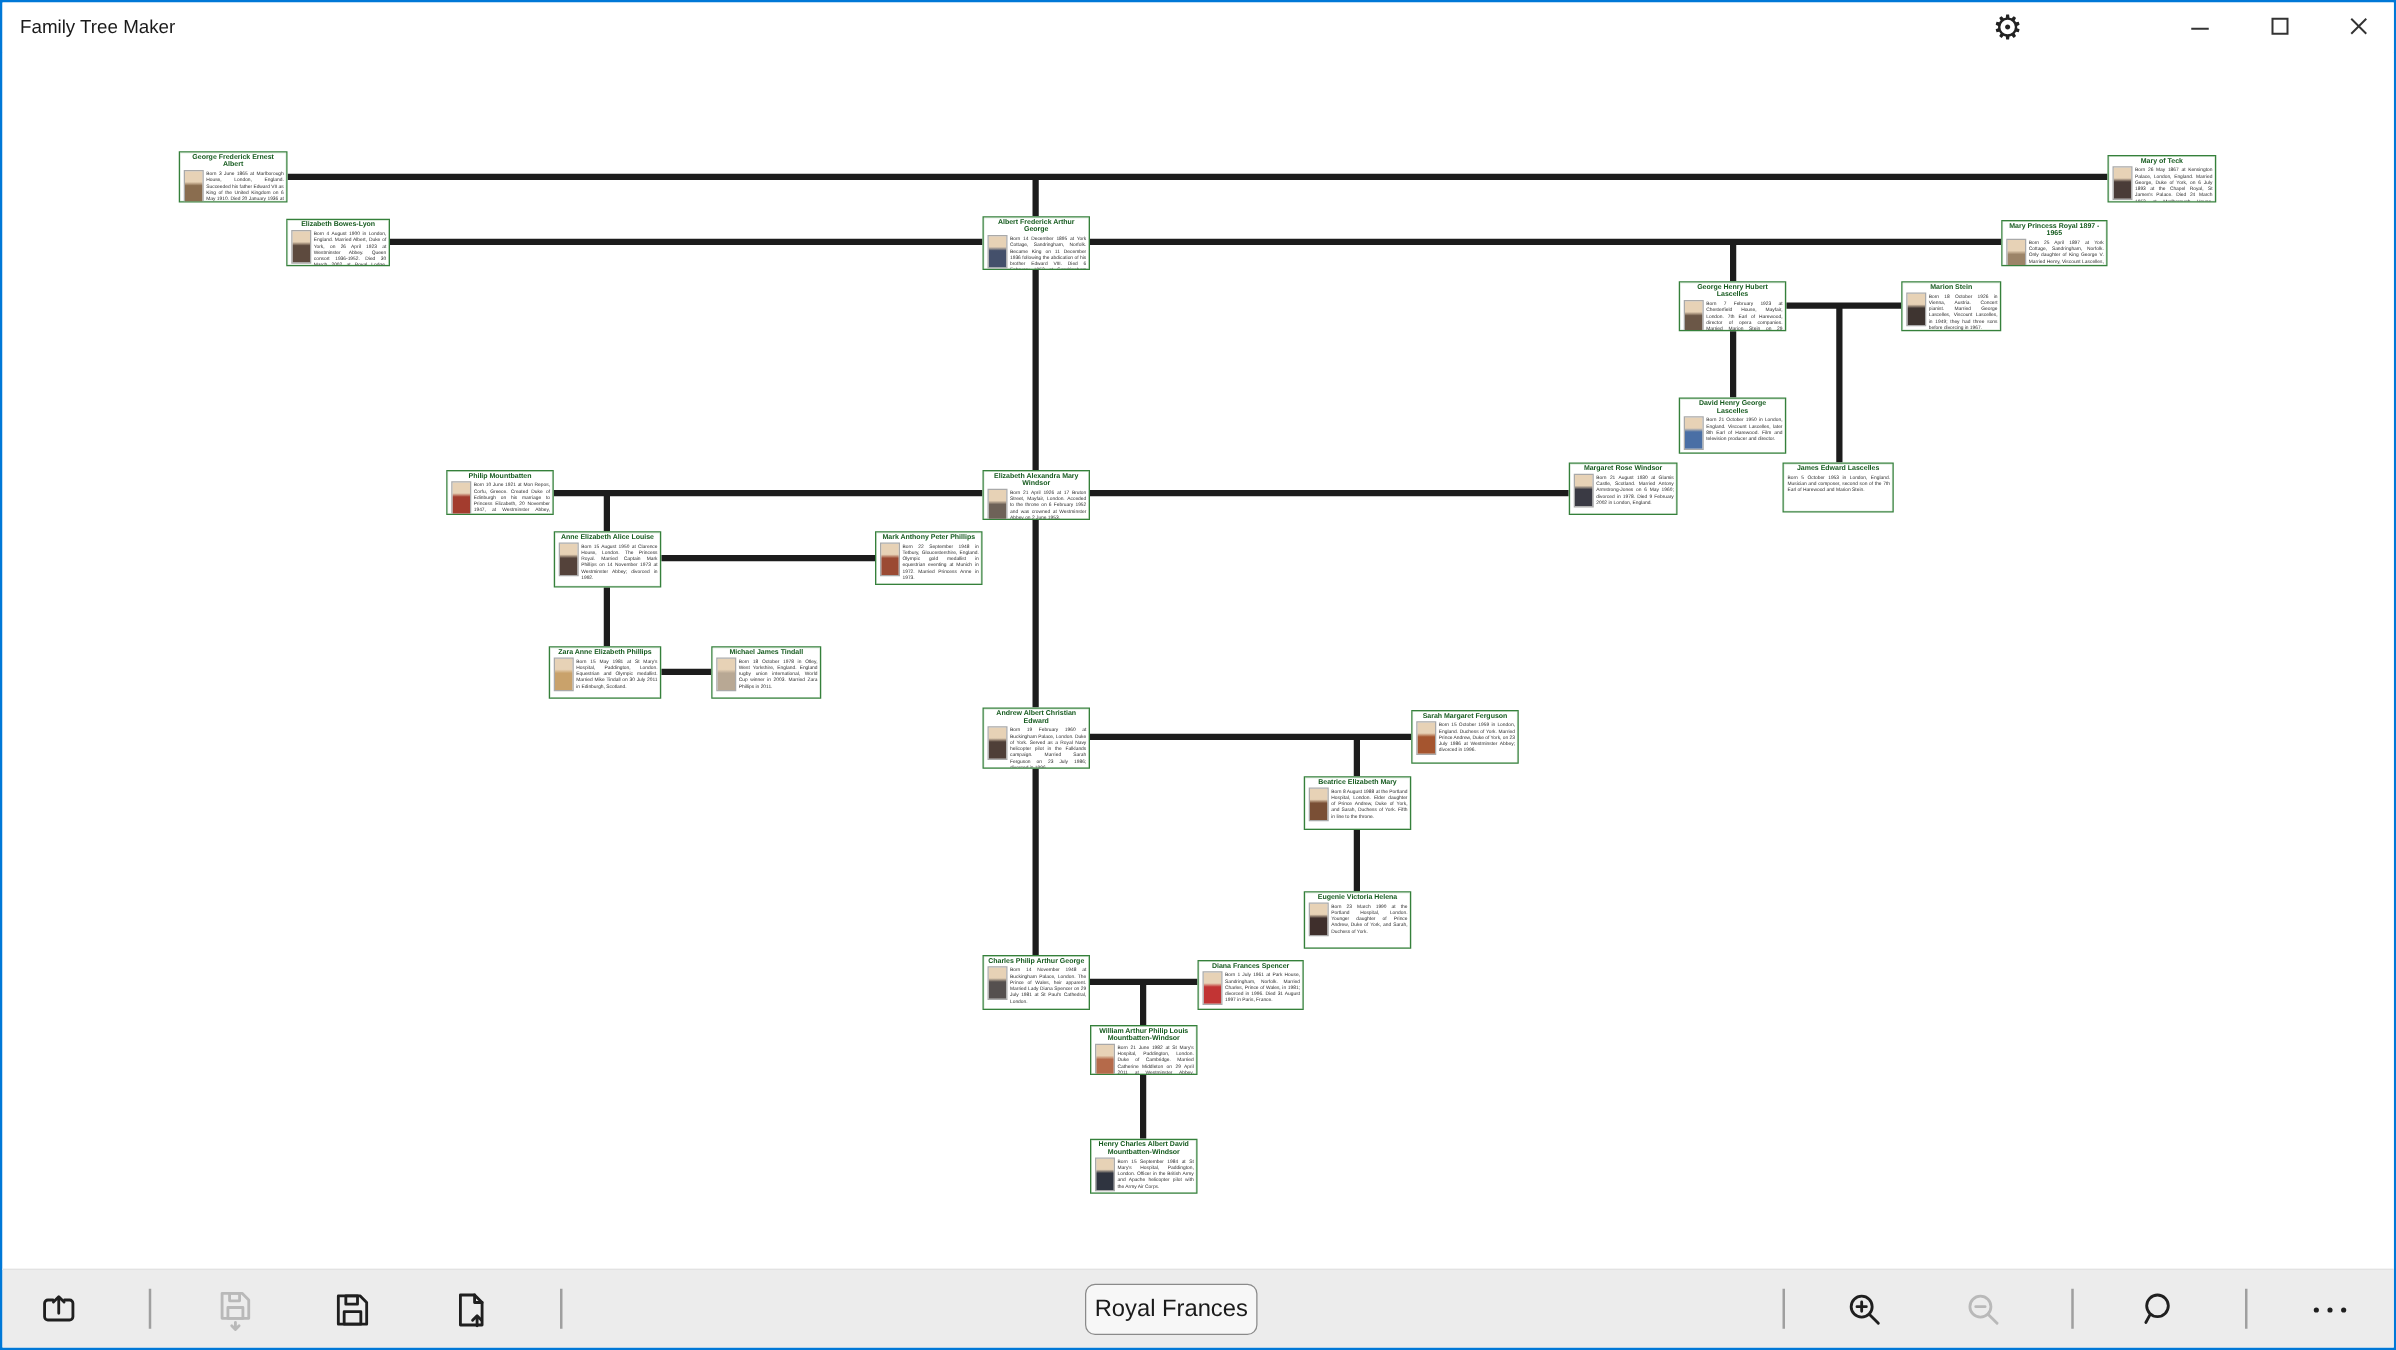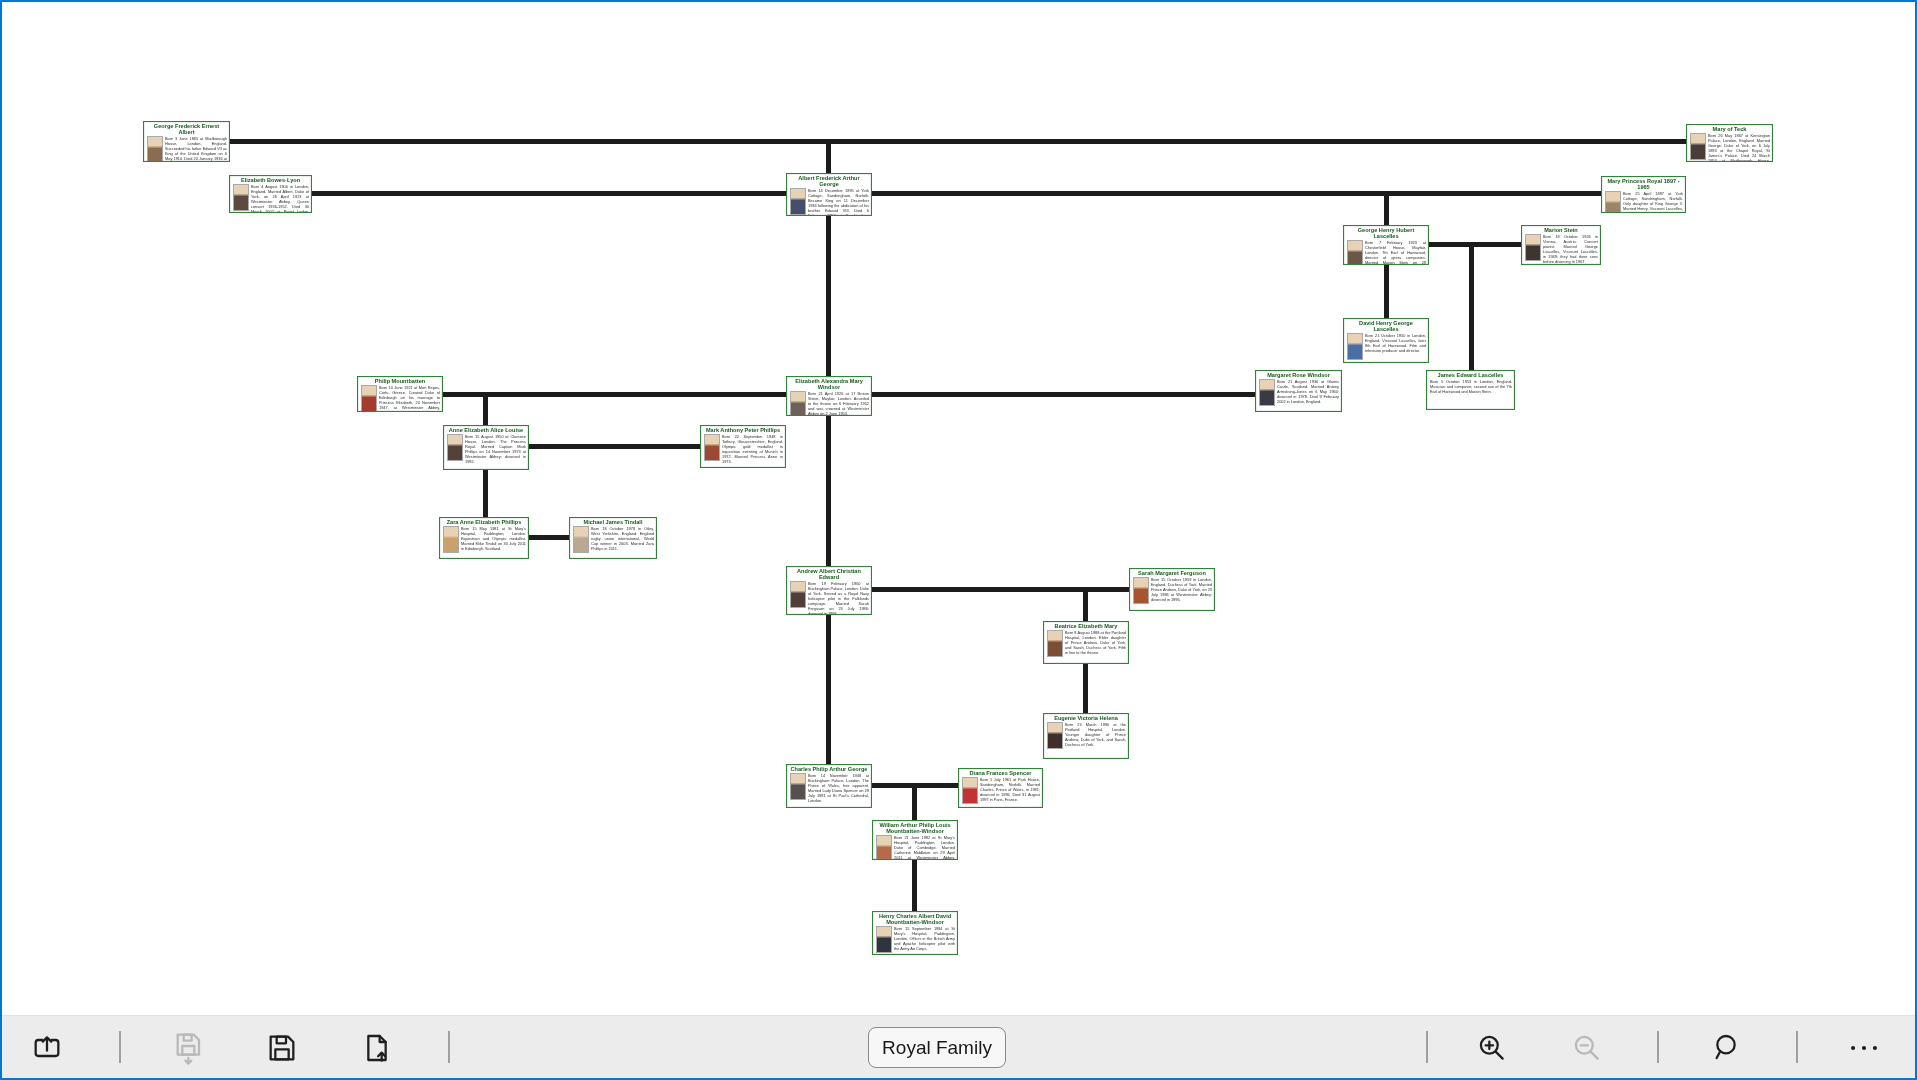--- a/index.html
+++ b/index.html
@@ -26,20 +26,40 @@
   .docbtn{position:absolute;left:866px;top:11px;width:136px;height:39px;border:1.5px solid #8a8a8a;border-radius:8px;background:#f7f7f7;display:flex;align-items:center;justify-content:center;font-size:19px;color:#1a1a1a;}
   .icon-stroke{stroke:#1f1f1f;fill:none;stroke-width:1.7;stroke-linecap:round;stroke-linejoin:round;}
   .disabled .icon-stroke{stroke:#b9b9b9;}
   .dots circle{fill:#1f1f1f;}
 </style>
 </head>
 <body>
 
 <div class="window">
 
+  <div class="titlebar">
+    <span class="title">Family Tree Maker</span>
+    <span class="gear">⚙</span>
+    <div class="wbtn" style="left:1735px;">
+      <svg width="18" height="18">
+          <line x1="2" y1="11" x2="16" y2="11" stroke="#333" stroke-width="1.6"></line>
+        </svg>
+    </div>
+    <div class="wbtn" style="left:1799px;">
+      <svg width="18" height="18">
+          <rect x="3" y="3" width="12" height="12" fill="none" stroke="#333" stroke-width="1.6"></rect>
+        </svg>
+    </div>
+    <div class="wbtn" style="left:1862px;">
+      <svg width="18" height="18">
+          <line x1="3" y1="3" x2="15" y2="15" stroke="#333" stroke-width="1.6"></line>
+          <line x1="15" y1="3" x2="3" y2="15" stroke="#333" stroke-width="1.6"></line>
+        </svg>
+    </div>
+  </div>
 
   <div id="canvas">
       <div class="cline" style="left: 228px; top: 97px; width: 1456px; height: 5px; background: rgb(28, 28, 28);"></div>
       <div class="cline" style="left: 824px; top: 101px; width: 5px; height: 30px; background: rgb(28, 28, 28);"></div>
       <div class="cline" style="left: 310px; top: 149px; width: 474px; height: 5px; background: rgb(28, 28, 28);"></div>
       <div class="cline" style="left: 870px; top: 149px; width: 729px; height: 5px; background: rgb(28, 28, 28);"></div>
       <div class="cline" style="left: 1382px; top: 153px; width: 5px; height: 30px; background: rgb(28, 28, 28);"></div>
       <div class="cline" style="left: 1427px; top: 200px; width: 92px; height: 5px; background: rgb(28, 28, 28);"></div>
       <div class="cline" style="left: 1382px; top: 222px; width: 5px; height: 54px; background: rgb(28, 28, 28);"></div>
       <div class="cline" style="left: 1467px; top: 204px; width: 5px; height: 124px; background: rgb(28, 28, 28);"></div>
@@ -253,21 +273,21 @@
     <div class="tbtn" style="left:357px;">
       <svg width="32" height="32" viewBox="0 0 24 24">
         <path class="icon-stroke" d="M5.5 3 h8.5 l4.5 4.5 V21 H5.5 z"></path>
         <path class="icon-stroke" d="M14 3 v4.5 h4.5"></path>
         <path class="icon-stroke" d="M15.5 21.5 v-6 m-2.7 2.7 l2.7 -2.7 l2.7 2.7"></path>
       </svg>
     </div>
     <div class="tsep" style="left:446px;"></div>
 
     <div class="docbtn">
-      <span>Royal Family</span>
+      <span>Royal Frances</span>
     </div>
 
     <div class="tsep" style="left:1424px;"></div>
     <div class="tbtn" style="left:1472px;">
       <svg width="32" height="32" viewBox="0 0 24 24">
         <circle class="icon-stroke" cx="10" cy="10" r="6.3"></circle>
         <line class="icon-stroke" x1="14.7" y1="14.7" x2="20" y2="20"></line>
         <path class="icon-stroke" d="M10 7.2 v5.6 M7.2 10 h5.6"></path>
       </svg>
     </div>

